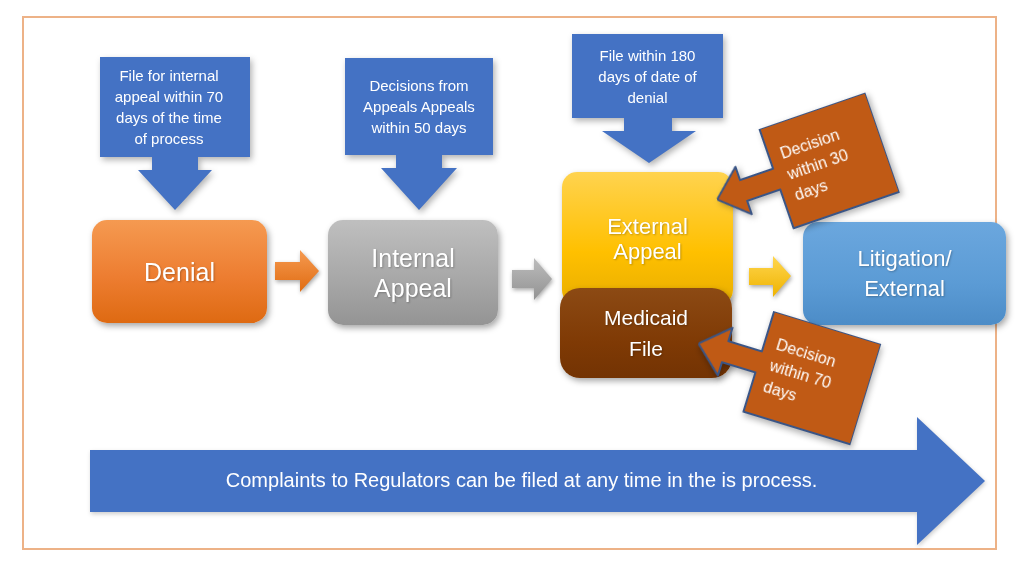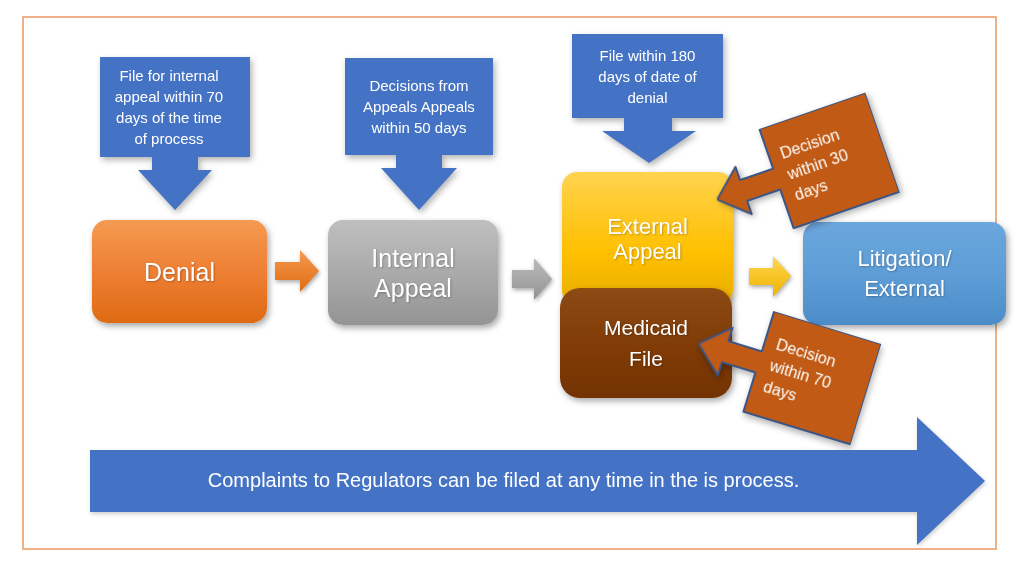--- a/index.html
+++ b/index.html
@@ -24,21 +24,21 @@
     font-size:25px;row-gap:13px;}
   .node-denial .ln{line-height:30px;}
   .node-internal{left:328px;top:220px;width:170px;height:105px;
     background:linear-gradient(180deg,#BFBFBF 0%,#A6A6A6 60%,#949494 100%);
     font-size:25px;}
   .node-internal .ln{line-height:30px;}
   .node-external{left:562px;top:172px;width:171px;height:133px;
     background:linear-gradient(180deg,#FFD34F 0%,#FFC000 60%,#E9AE00 100%);
     font-size:22px;}
   .node-external .ln{line-height:25px;}
-  .node-medicaid{left:560px;top:288px;width:172px;height:110px;border-radius:20px;
+  .node-medicaid{left:560px;top:288px;width:172px;height:90px;border-radius:20px;
     background:linear-gradient(180deg,#8C4A14 0%,#7F3A05 60%,#733303 100%);
     font-size:21px;}
   .node-medicaid .ln{line-height:31px;}
   .node-litigation{left:803px;top:222px;width:203px;height:103px;
     background:linear-gradient(180deg,#6BA7DE 0%,#5B9BD5 60%,#4C8CC7 100%);
     font-size:22px;}
   .node-litigation .ln{line-height:30px;}
   
   .callout-down{position:absolute;filter:drop-shadow(2px 3px 3px rgba(0,0,0,0.30));}
   .callout-down svg{display:block;}
@@ -62,21 +62,21 @@
   .rot-70{left:694px;top:316px;transform:rotate(17deg);}
   
   .flow-arrow{position:absolute;filter:drop-shadow(1px 2px 2px rgba(0,0,0,0.35));}
   .flow-arrow svg{display:block;}
   
   .banner{position:absolute;left:88px;top:415px;filter:drop-shadow(1px 2px 2px rgba(0,0,0,0.2));}
   .banner svg{display:block;}
   .banner-text{
     position:absolute;left:90px;top:449px;width:827px;height:63px;
     display:flex;align-items:center;justify-content:center;
-    font-size:20px;color:#fff;text-align:center;
+    font-size:20px;color:#fff;text-align:center;padding-left:18px;
   }
 </style>
 </head>
 <body>
 
 <div class="slide">
 
   <div class="page-border"></div>
 
   <div class="callout-down" style="left:100px;top:57px;">

